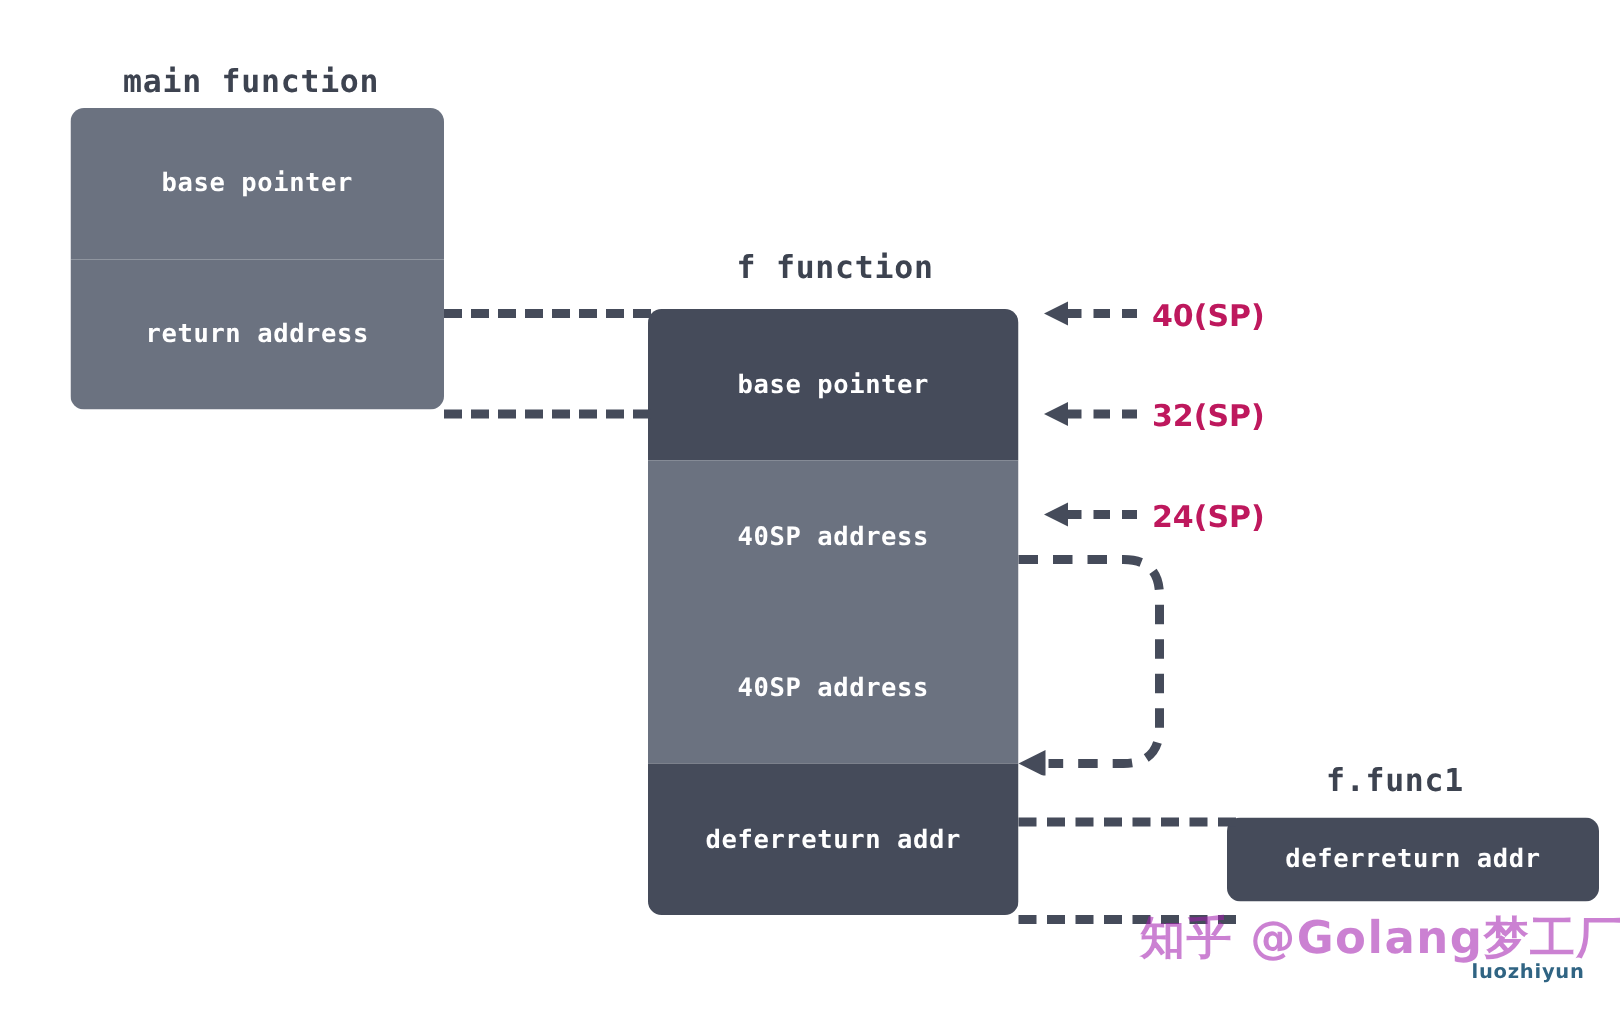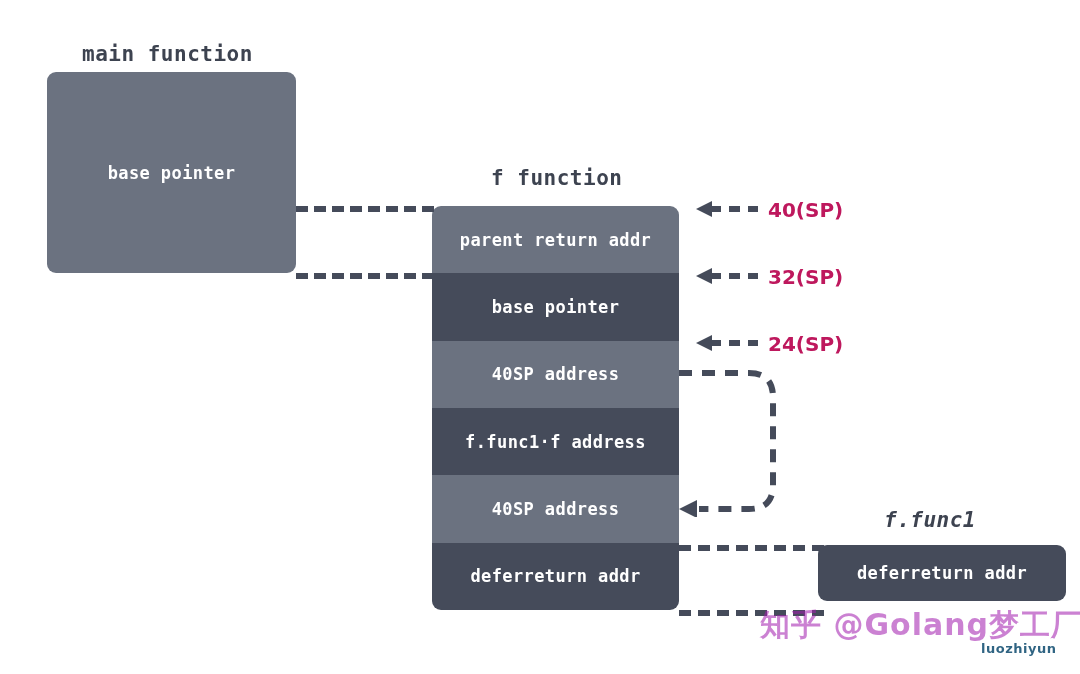--- a/index.html
+++ b/index.html
@@ -76,34 +76,33 @@
 </style>
 </head>
 <body>
 
 <div id="stage">
 
   <div class="title" style="left:64px;top:42px;">main function</div>
 
   <div class="frame" style="left:29px;top:72px;width:249px;height:201px;">
     <div class="row light">base pointer</div>
+    <div class="row light">return address</div>
   </div>
 
   <div class="title" style="left:473px;top:166px;">f function</div>
 
   <div class="frame" style="left:414px;top:206px;width:247px;height:404px;">
-    <div class="row light">parent return addr</div>
     <div class="row dark">base pointer</div>
     <div class="row light">40SP address</div>
-    <div class="row dark">f.func1·f address</div>
     <div class="row light">40SP address</div>
     <div class="row dark">deferreturn addr</div>
   </div>
 
-  <div class="title" style="left:866px;top:508px;font-style:italic;">f.func1</div>
+  <div class="title" style="left:866px;top:508px;">f.func1</div>
 
   <div class="frame" style="left:800px;top:545px;width:248px;height:56px;">
     <div class="row dark">deferreturn addr</div>
   </div>
 
   <div class="dash-h" style="left:278px;top:206px;width:138px;"></div>
   <div class="dash-h" style="left:278px;top:273px;width:138px;"></div>
 
   <svg class="loop" style="left:672px;top:196px;width:70px;height:26px;" viewBox="0 0 70 26">
     <path d="M20 13 L68 13" stroke="#454b5a" stroke-width="6" stroke-dasharray="11 8" fill="none"></path>

